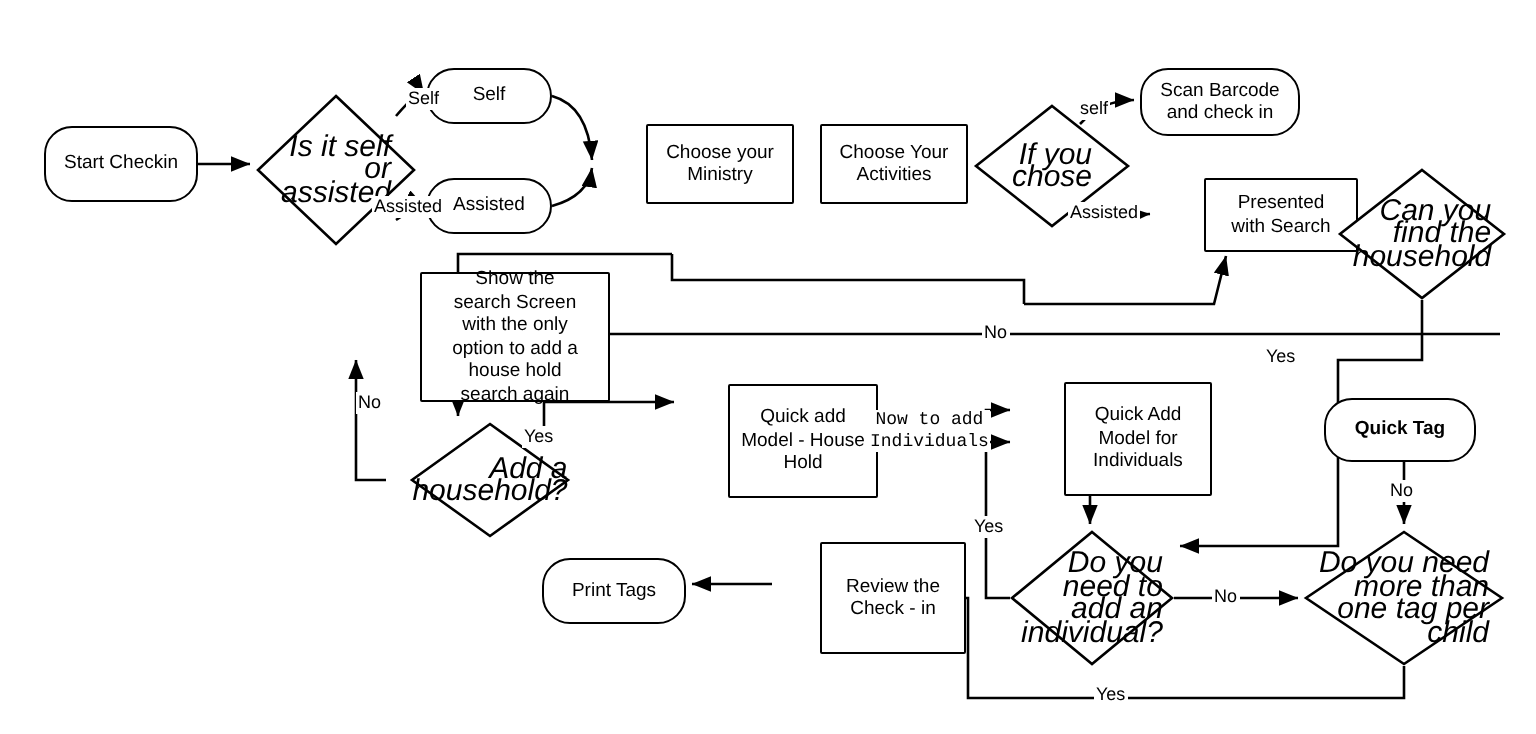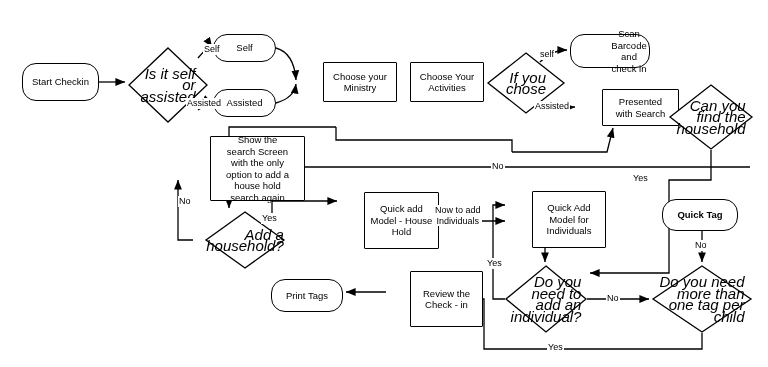--- a/index.html
+++ b/index.html
@@ -174,21 +174,21 @@
   </div>
 
   <div class="diamond" style="left:487px;top:52px;width:78px;height:62px;">
     <svg width="78" height="62" viewBox="0 0 78 62" xmlns="http://www.w3.org/2000/svg">
       <polygon points="39,1 77,31 39,61 1,31" fill="#ffffff" stroke="#000000" stroke-width="1.3"></polygon>
     </svg>
     <div class="dlabel">If you
 chose</div>
   </div>
 
-  <div class="node rounded" style="left:570px;top:34px;width:80px;height:34px;padding-left:38px;">
+  <div class="node rounded" style="left:570px;top:34px;width:80px;height:34px;">
     <span class="txt">Scan Barcode
 and check in</span>
   </div>
 
   <div class="node rect" style="left:578px;top:89px;width:77px;height:37px;">
     <span class="txt">Presented
 with Search</span>
   </div>
 
   <div class="diamond" style="left:669px;top:84px;width:84px;height:66px;">
@@ -263,20 +263,20 @@
   </div>
 
   <div class="edge-label" style="left:203px;top:44px;">Self</div>
   <div class="edge-label" style="left:186px;top:98px;">Assisted</div>
   <div class="edge-label" style="left:539px;top:49px;">self</div>
   <div class="edge-label" style="left:534px;top:101px;">Assisted</div>
   <div class="edge-label" style="left:491px;top:161px;">No</div>
   <div class="edge-label" style="left:632px;top:173px;">Yes</div>
   <div class="edge-label" style="left:178px;top:196px;">No</div>
   <div class="edge-label" style="left:261px;top:213px;">Yes</div>
-  <div class="edge-label" style="left:434px;top:205px;text-align:center;">Now to add
+  <div class="edge-label" style="left:434px;top:205px;text-align:center;font-family:Liberation Mono, monospace;">Now to add
 Individuals</div>
   <div class="edge-label" style="left:486px;top:258px;">Yes</div>
   <div class="edge-label" style="left:606px;top:293px;">No</div>
   <div class="edge-label" style="left:547px;top:342px;">Yes</div>
   <div class="edge-label" style="left:694px;top:240px;">No</div>
 
 </div>
 
 </body></html>

